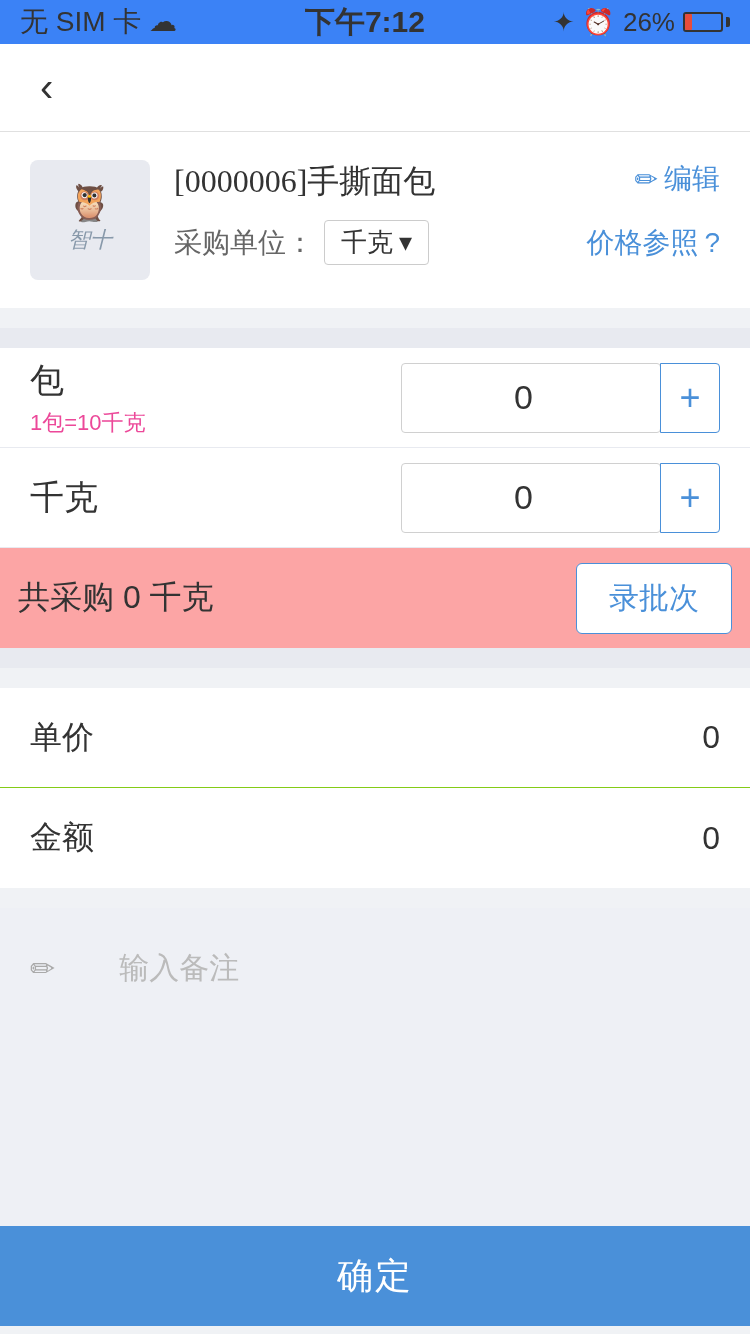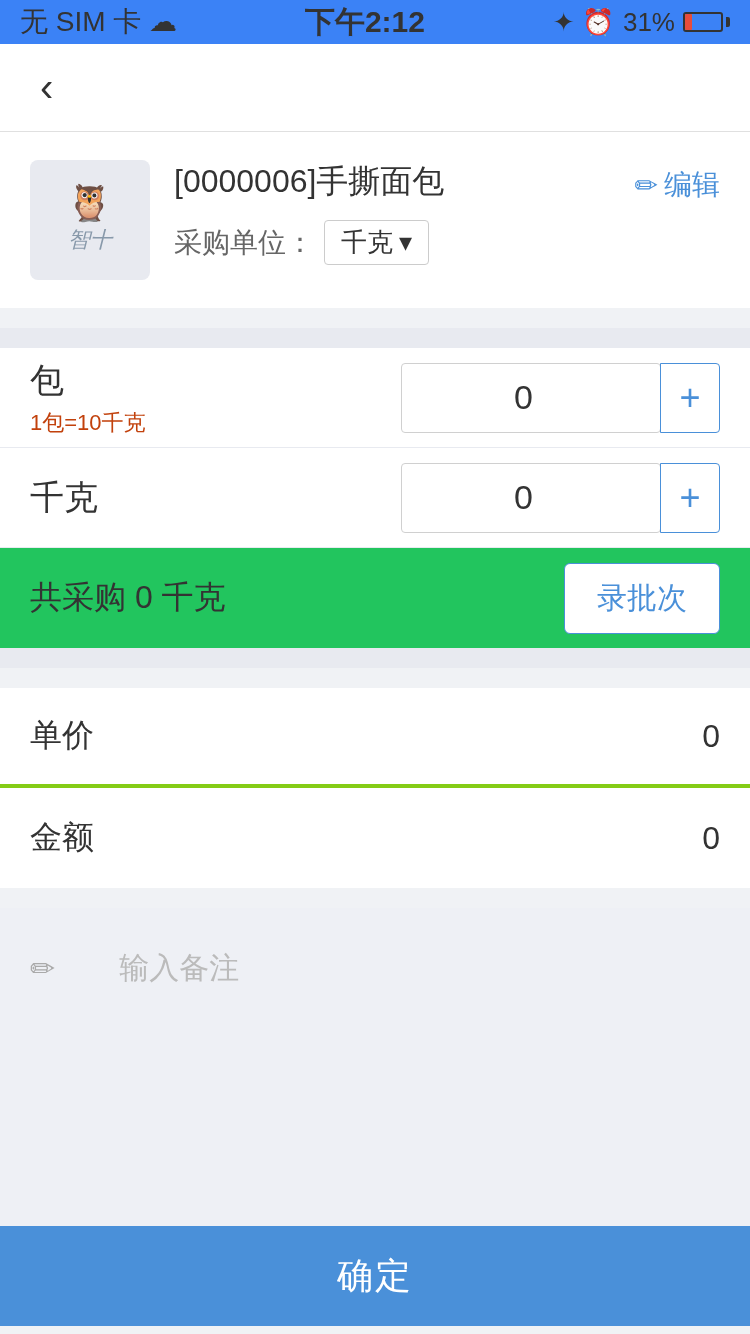--- a/index.html
+++ b/index.html
@@ -98,23 +98,24 @@
     .owl-label {
       font-size: 22px;
       color: #8899aa;
       font-style: italic;
     }
     .product-info {
       flex: 1;
     }
     .product-header {
       display: flex;
-      align-items: flex-end;
+      align-items: flex-start;
       justify-content: space-between;
       margin-bottom: 16px;
+      font-family: Liberation Serif, serif;
     }
     .product-name {
       font-size: 32px;
       font-weight: 500;
       color: #333;
     }
     .edit-btn {
       display: flex;
       align-items: center;
       gap: 6px;
@@ -179,21 +180,21 @@
       gap: 4px;
       min-width: 140px;
     }
     .input-label-main {
       font-size: 34px;
       color: #333;
       font-weight: 500;
     }
     .input-label-sub {
       font-size: 22px;
-      color: #c2410c;
+      color: #ec4899;
     }
     .input-field-wrap {
       flex: 1;
       display: flex;
       align-items: center;
       justify-content: flex-end;
       gap: 0;
     }
     .number-input {
       width: 260px;
@@ -219,23 +220,23 @@
       justify-content: center;
       cursor: pointer;
       margin-left: -1px;
     }
 
     
     .summary-row {
       display: flex;
       align-items: center;
       justify-content: space-between;
-      padding: 0 30px;
+      padding: 0 18px;
       height: 100px;
-      background: #22c55e;
+      background: #fca5a5;
       border-bottom: none;
     }
     .summary-text {
       font-size: 32px;
       color: #333;
     }
     .batch-btn {
       border: 1px solid #4a90d9;
       border-radius: 6px;
       padding: 14px 32px;
@@ -249,21 +250,21 @@
     .price-section {
       background: #fff;
       margin-top: 20px;
     }
     .price-row {
       display: flex;
       align-items: center;
       justify-content: space-between;
       padding: 0 30px;
       height: 100px;
-      border-bottom: 4px solid #84cc16;
+      border-bottom: 1px solid #84cc16;
     }
     .price-row:last-child {
       border-bottom: none;
       align-items: center;
     }
     .price-label {
       font-size: 32px;
       color: #333;
     }
     .price-value {
@@ -326,25 +327,25 @@
   </style>
 </head>
 <body>
 
 <div class="page-wrapper">
 
   <div class="status-bar">
     <div class="status-left">
       <span>无 SIM 卡 ☁</span>
     </div>
-    <div class="status-center">下午2:12</div>
+    <div class="status-center">下午7:12</div>
     <div class="status-right">
       <span>✦</span>
       <span>⏰</span>
-      <span>31%</span>
+      <span>26%</span>
       <div class="battery">
         <div class="battery-body">
           <div class="battery-fill"></div>
         </div>
         <div class="battery-tip"></div>
       </div>
     </div>
   </div>
 
   <div class="nav-bar">
@@ -367,20 +368,24 @@
         </div>
       </div>
       <div class="purchase-unit-row">
         <div class="purchase-unit-label">
           <span>采购单位：</span>
           <div class="unit-select">
             <span>千克</span>
             <span>▾</span>
           </div>
         </div>
+        <div class="price-ref">
+          <span>价格参照</span>
+          <span>?</span>
+        </div>
       </div>
     </div>
   </div>
 
   <div class="section-divider"></div>
 
   <div class="input-section">
 
     <div class="input-row">
       <div class="input-label">

